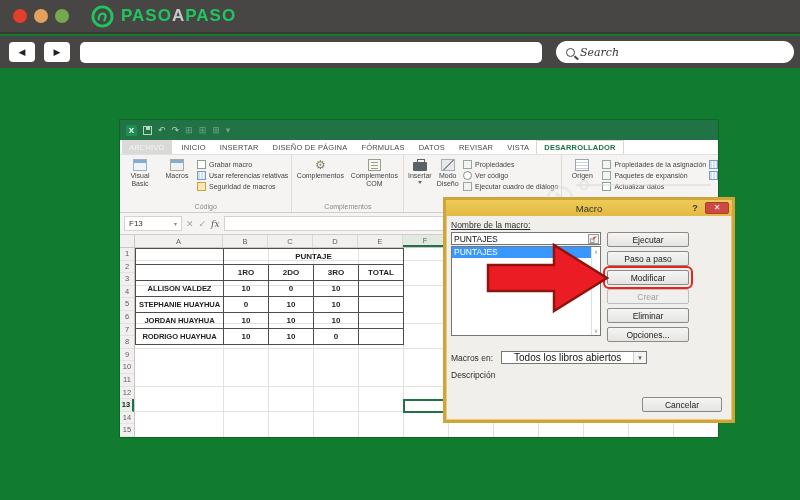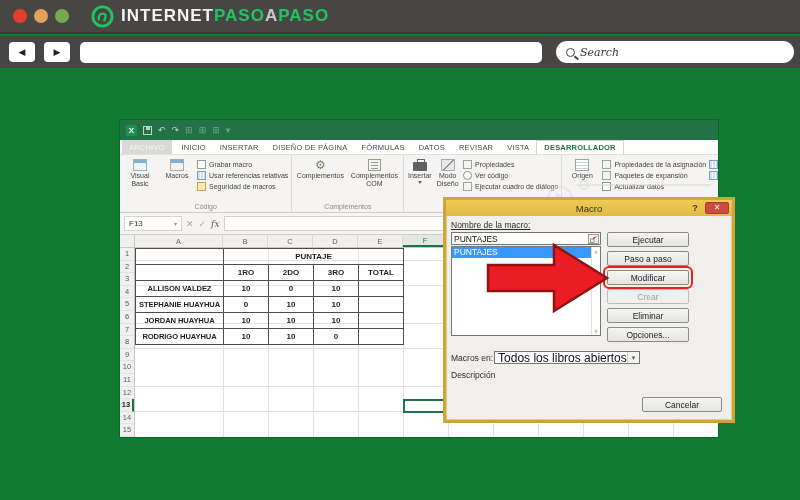--- a/index.html
+++ b/index.html
@@ -102,24 +102,24 @@
   .nm-input { height:13px; border:1px solid #767676; background:#fff; display:flex; align-items:center; justify-content:space-between; padding:0 1px 0 2px; }
   .nm-text { font-size:8.5px; color:#111; }
   .rangesel { width:11px; height:10px; border:1px solid #9a9a9a; background:#f3f1ec; display:flex; align-items:center; justify-content:center; }
   .macro-list { margin-top:1px; height:90px; border:1px solid #767676; background:#fff; position:relative; }
   .mlist-item { height:11px; background:#3898ff; color:#fff; font-size:8.5px; line-height:11px; padding-left:2px; margin-right:9px; cursor:pointer; }
   .mlist-scroll { position:absolute; right:0; top:0; bottom:0; width:9px; border-left:1px solid #e0e0e0; display:flex; flex-direction:column; justify-content:space-between; align-items:center; font-size:6px; color:#9a9a9a; padding:1px 0; }
   .btncol { width:82px; display:flex; flex-direction:column; gap:4px; }
   .dbtn { height:15px; font-size:8.5px; color:#222; background:linear-gradient(#f5f5f4,#e4e4e2); border:1px solid #8a8a88; border-radius:2px; cursor:pointer; font-family:"Liberation Sans", sans-serif; }
   .dbtn.disabled { color:#9e9e9c; border-color:#bdbdbb; background:#efefed; }
   .dbtn.target { outline:2.5px solid #e8251d; outline-offset:2px; }
-  .macros-row { display:flex; align-items:center; gap:1px; margin-top:9px; }
+  .macros-row { display:flex; align-items:center; gap:8px; margin-top:9px; }
   .mr-label { flex:none; }
   .mr-select { width:146px; height:13px; border:1px solid #767676; background:#fff; display:flex; align-items:center; justify-content:space-between; cursor:pointer; }
-  .mr-value { padding-left:3px; font-size:12px; color:#111; white-space:nowrap; }
+  .mr-value { padding-left:12px; font-size:10px; color:#111; white-space:nowrap; }
   .mr-arrow { width:13px; height:100%; border-left:1px solid #cfcfcf; background:#f4f4f2; display:flex; align-items:center; justify-content:center; }
   .desc { margin-top:6px; }
   .cancel-btn { position:absolute; right:10px; bottom:8px; width:80px; height:15px; }
 
   
   .red-arrow { position:absolute; left:486px; top:240px; z-index:20; pointer-events:none; }
 </style>
 </head>
 <body>
 
@@ -128,21 +128,20 @@
     <span class="light red"></span>
     <span class="light orange"></span>
     <span class="light green"></span>
   </div>
   <div class="brand">
     <svg class="brand-icon" viewBox="0 0 24 24">
       <circle cx="12" cy="12" r="10" fill="none" stroke="#1fc55e" stroke-width="3"></circle>
       <path d="M8 15 Q8 9 12 9 Q16 9 15 13 L14 16" fill="none" stroke="#1fc55e" stroke-width="2.4" stroke-linecap="round"></path>
     </svg>
     <div class="brand-text">
-      <span class="bt-white">INTERNET</span>
         <span class="bt-green">PASO</span>
         <span class="bt-mid">A</span>
         <span class="bt-green">PASO</span>
     </div>
   </div>
 </div>
 
 <div class="nav-bar">
   <button class="nav-btn">
       <span>◀</span>

